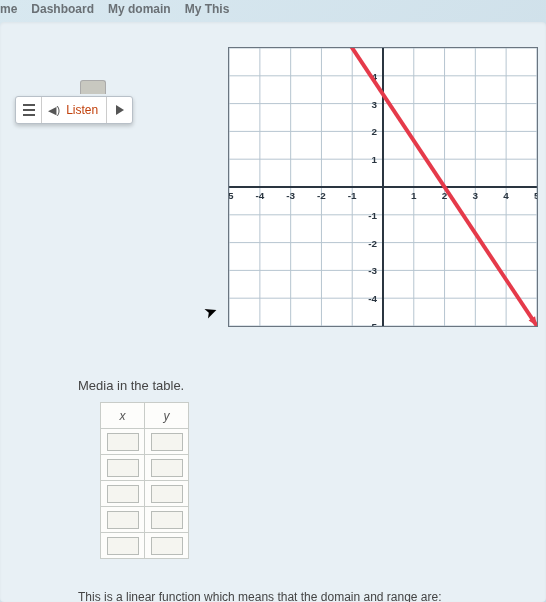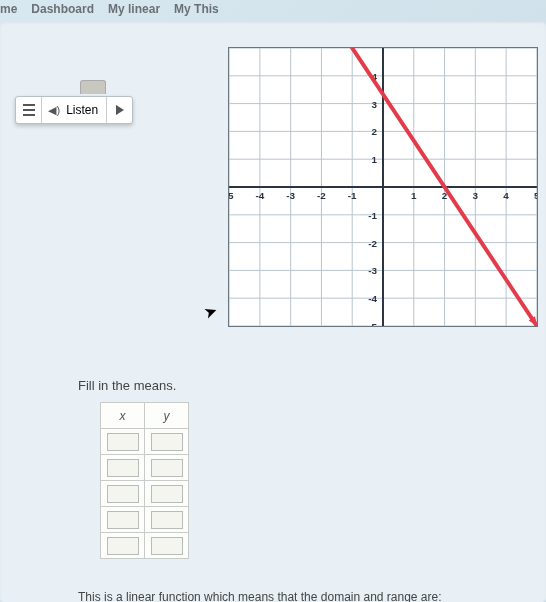--- a/index.html
+++ b/index.html
@@ -54,21 +54,21 @@
   .listen-widget .menu-icon span {
     display: block; width: 12px; height: 2px; background: #555;
   }
   .listen-widget .speaker {
     padding: 0 6px;
     font-size: 11px;
     color: #555;
   }
   .listen-widget .label {
     font-size: 12px;
-    color: #000000;
+    color: #c2410c;
     padding-right: 8px;
   }
   .listen-widget .play {
     border-left: 1px solid #ccc;
     width: 26px;
     height: 100%;
     display: flex;
     align-items: center;
     justify-content: center;
   }
@@ -145,21 +145,21 @@
     font-size: 12px;
     color: #444;
   }
 </style>
 </head>
 <body>
 
 <div class="topnav">
   <span>me</span>
   <span>Dashboard</span>
-  <span>My linear</span>
+  <span>My domain</span>
   <span>My This</span>
 </div>
 
 <div class="content">
 
   <div class="widget-tab"></div>
 
   <div class="listen-widget">
     <div class="menu-icon">
       <span></span>
@@ -220,21 +220,21 @@
         <text x="149" y="88" font-size="10" fill="#2a3540" text-anchor="end" font-weight="bold">2</text>
         <text x="149" y="60" font-size="10" fill="#2a3540" text-anchor="end" font-weight="bold">3</text>
         <text x="149" y="32" font-size="10" fill="#2a3540" text-anchor="end" font-weight="bold">4</text>
         <line x1="-15.5" y1="-210" x2="325.5" y2="303.33333333333337" stroke="#e53a4a" stroke-width="4"></line>
         <polygon points="310,280 301.65980957662174,274.48264341357293 308.1472427277374,270.17313424890324" fill="#e53a4a"></polygon>
       </svg>
   </div>
 
   <div class="cursor">➤</div>
 
-  <div class="prompt">Fill in the means.</div>
+  <div class="prompt">Media in the table.</div>
 
   <table class="xytable">
     <thead>
       <tr>
         <th>x</th>
         <th>y</th>
       </tr>
     </thead>
     <tbody id="xy-body">
         <tr>

